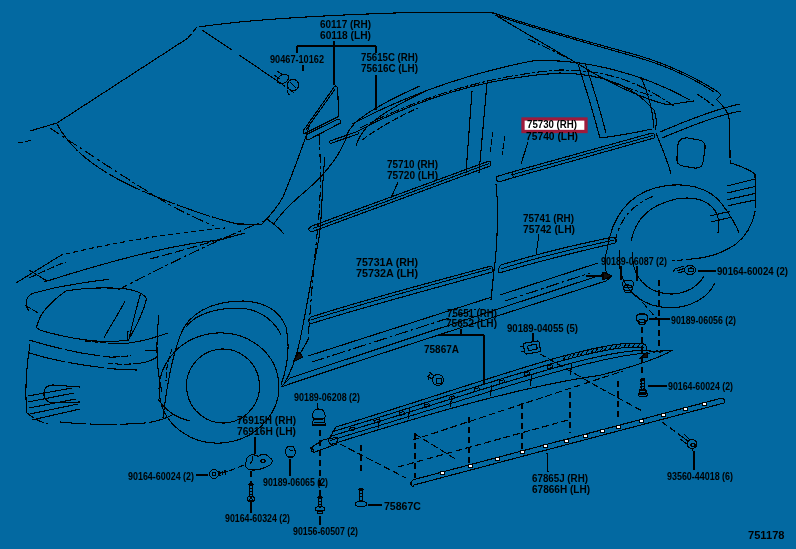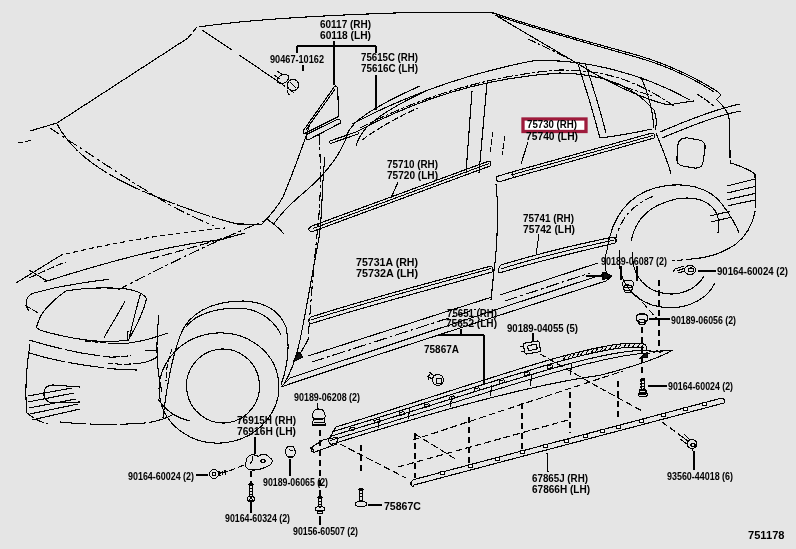--- a/index.html
+++ b/index.html
@@ -1,16 +1,16 @@
 <!DOCTYPE html>
 <html><head>
 <meta charset="utf-8">
 <style>
   html,body{margin:0;padding:0;background:#ffffff;}
-  .wrap{width:796px;height:549px;position:relative;overflow:hidden;background:#e5e5e5;}
+  .wrap{width:796px;height:549px;position:relative;overflow:hidden;background:#0369a1;}
   svg{display:block;}
   text{font-family:"Liberation Sans",sans-serif;font-weight:bold;font-size:10.3px;fill:#000;}
 </style>
 </head>
 <body>
 <div class="wrap">
 <svg width="796" height="549" viewBox="0 0 796 549">
 <g fill="none" stroke="#000" stroke-width="1.1" stroke-linecap="round" stroke-linejoin="round" shape-rendering="crispEdges">
 
 <path d="M30,131 C40,128 50,125 57,123 L188,38"></path>

